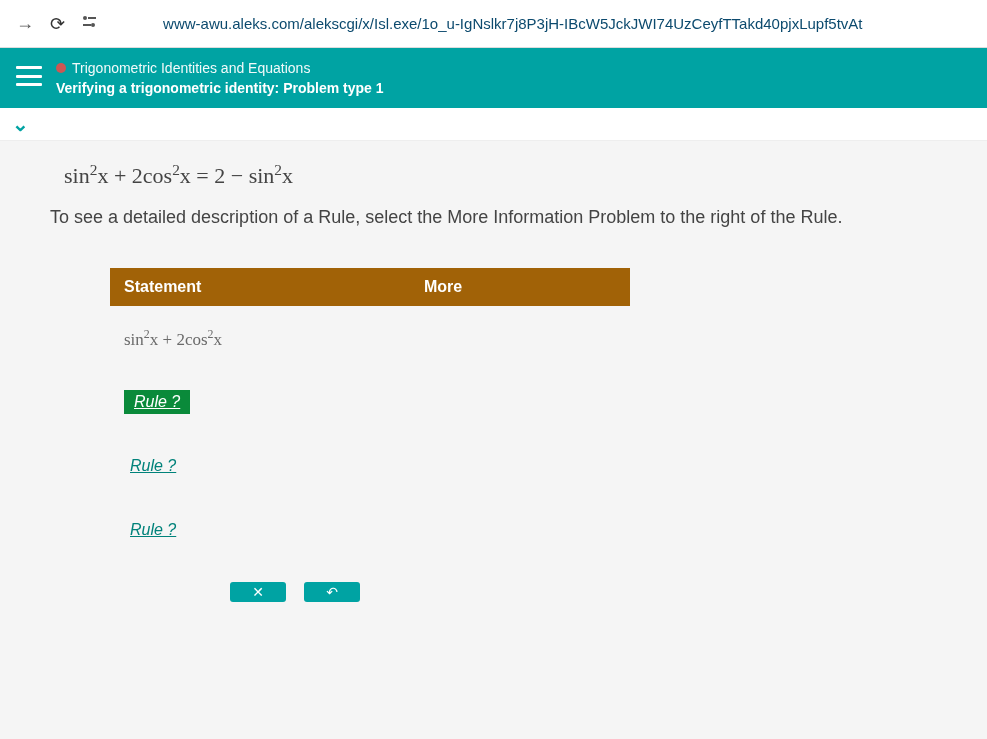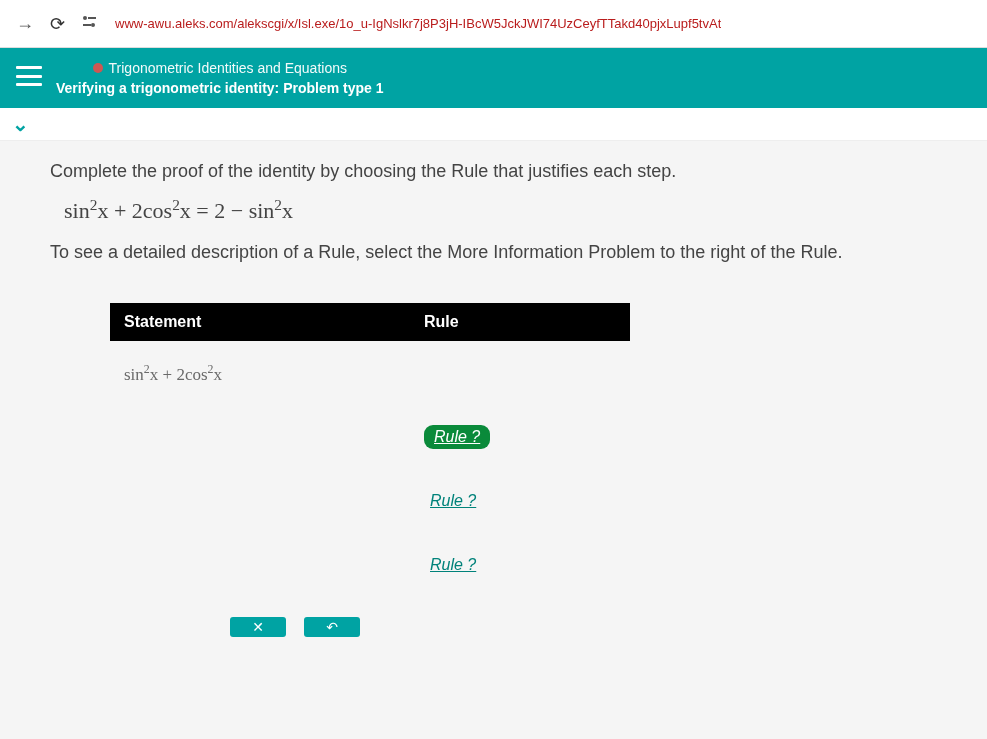--- a/index.html
+++ b/index.html
@@ -27,24 +27,25 @@
     .reload {
       font-size: 18px;
       color: #333;
       cursor: pointer;
     }
     .site-controls {
       font-size: 14px;
       color: #555;
     }
     .url {
-      font-size: 13px;
-      color: #b91c1c;
+      font-size: 15px;
+      color: #0c4a6e;
       white-space: nowrap;
       overflow: hidden;
+      margin-left: 48px;
     }
     .page-header {
       background: #00a3a3;
       color: #fff;
       padding: 12px 16px;
       display: flex;
       align-items: flex-start;
       gap: 14px;
     }
     .hamburger {
@@ -60,21 +61,20 @@
       height: 3px;
       background: #fff;
       border-radius: 1px;
     }
     .header-text .crumb {
       font-size: 14px;
       opacity: .95;
       display: flex;
       align-items: center;
       gap: 6px;
-      justify-content: center;
     }
     .dot {
       width: 10px; height: 10px; border-radius: 50%;
       background: #d9534f; display: inline-block;
     }
     .header-text .title {
       font-size: 14px;
       font-weight: bold;
       margin-top: 4px;
     }
@@ -107,49 +107,47 @@
     .subinstr {
       font-size: 18px;
       margin-bottom: 40px;
     }
     .proof-table {
       margin-left: 60px;
       width: 520px;
     }
     .thead {
       display: flex;
-      background: #000000;
+      background: #a16207;
       color: #fff;
       font-weight: bold;
     }
     .thead .col {
       padding: 10px 14px;
     }
     .col.statement { width: 300px; }
     .col.rule { width: 220px; }
     .trow {
       display: flex;
       align-items: center;
       min-height: 64px;
-      justify-content: flex-end;
     }
     .trow .col { padding: 10px 14px; }
     .math {
       font-family: "Times New Roman", serif;
       font-size: 17px;
       color: #6a6a6a;
     }
     .rule-btn {
       display: inline-block;
       color: #00827a;
       font-style: italic;
       text-decoration: underline;
       cursor: pointer;
       padding: 2px 6px;
-      border-radius: 9px;
     }
     .rule-btn.active {
       background: #0a8a3a;
       color: #fff;
       text-decoration: underline;
       font-style: italic;
       padding: 3px 10px;
     }
     .footer-btns {
       margin-left: 180px;
@@ -201,28 +199,27 @@
     </div>
     <div class="title">Verifying a trigonometric identity: Problem type 1</div>
   </div>
 </div>
 
 <div class="expand-bar">
   <span class="chevron-down">⌄</span>
 </div>
 
 <div class="content">
-  <p class="instr">Complete the proof of the identity by choosing the Rule that justifies each step.</p>
   <p class="equation" id="main-eq">sin<sup>2</sup>x + 2cos<sup>2</sup>x = 2 − sin<sup>2</sup>x</p>
   <p class="subinstr">To see a detailed description of a Rule, select the More Information Problem to the right of the Rule.</p>
 
   <div class="proof-table">
     <div class="thead">
       <div class="col statement">Statement</div>
-      <div class="col rule">Rule</div>
+      <div class="col rule">More</div>
     </div>
     <div id="tbody">
         <div class="trow">
           <div class="col statement math">sin<sup>2</sup>x + 2cos<sup>2</sup>x</div>
           <div class="col rule"></div>
         </div>
         <div class="trow">
           <div class="col rule"><span class="rule-btn active">Rule ?</span></div>
         </div>
         <div class="trow">

